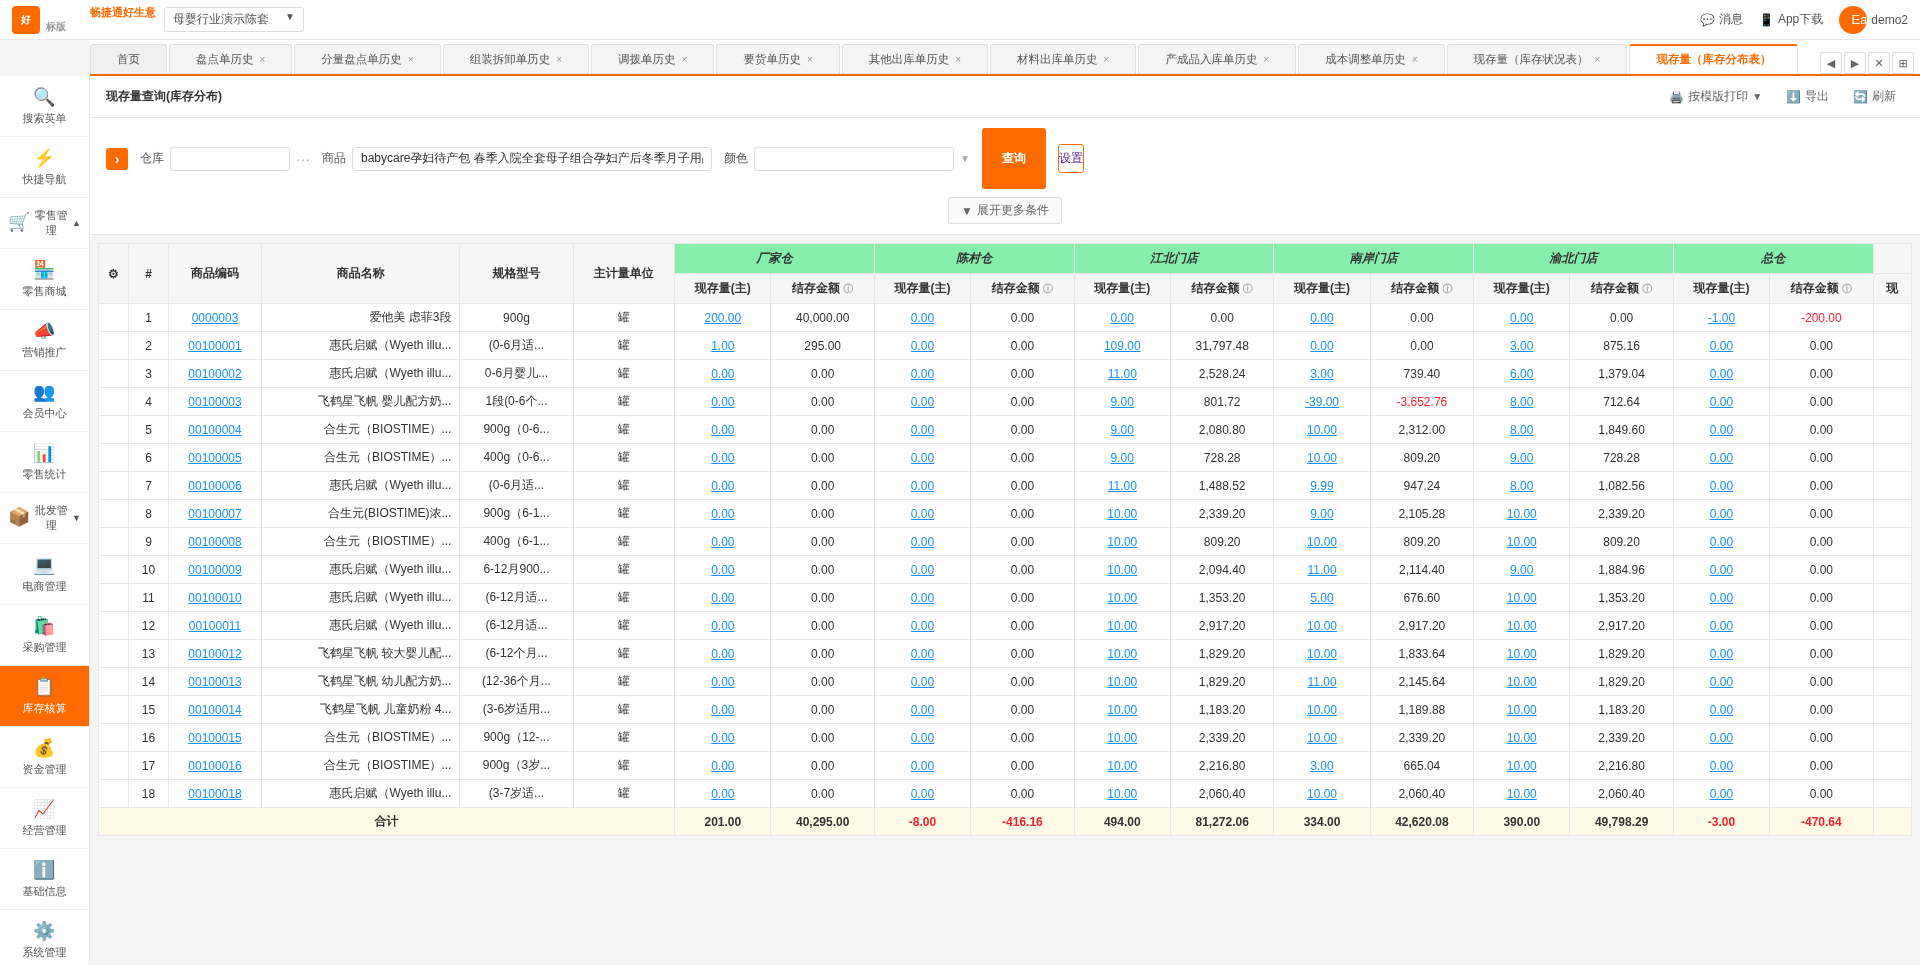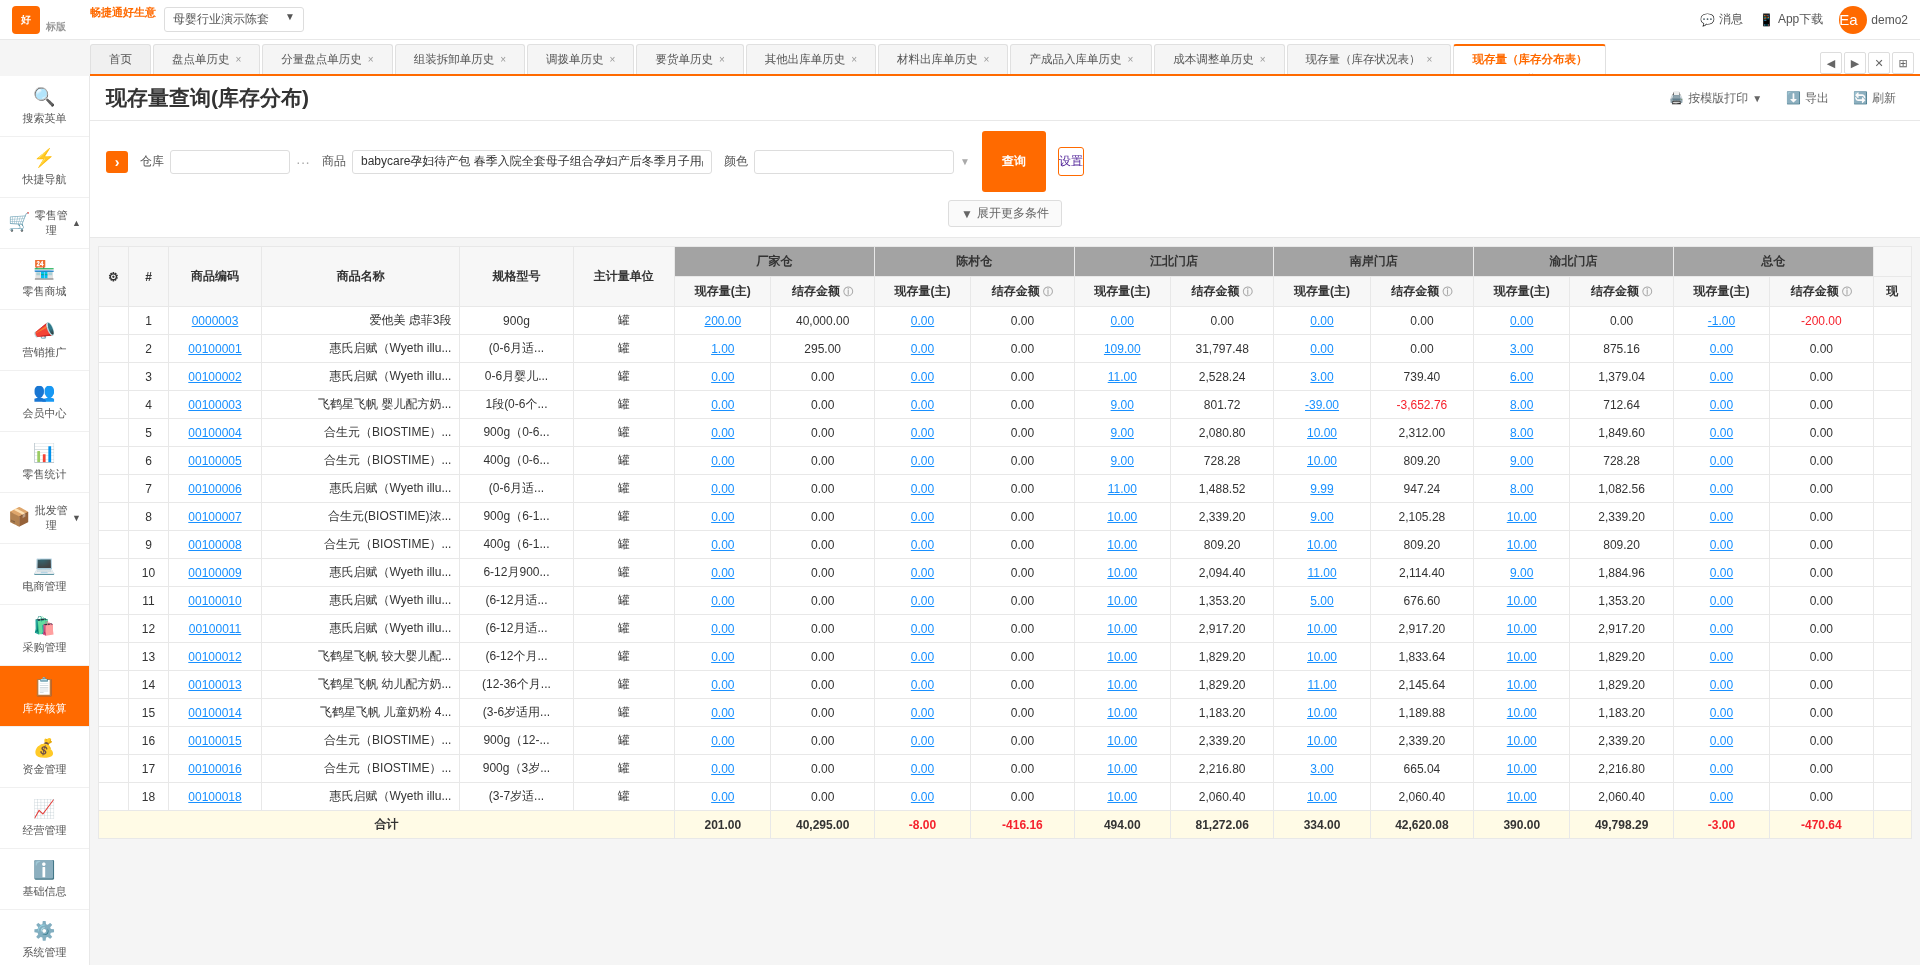--- a/index.html
+++ b/index.html
@@ -17,39 +17,39 @@
       position: fixed;
       top: 0; left: 0; right: 0;
       z-index: 100;
     }
     .top-bar-left { display: flex; align-items: center; gap: 8px; }
     .logo-area { display: flex; align-items: center; gap: 6px; font-size: 13px; font-weight: bold; color: #ff6a00; }
     .logo-icon { width: 28px; height: 28px; background: #ff6a00; border-radius: 4px; display: flex; align-items: center; justify-content: center; color: #fff; font-size: 10px; }
     .store-select { display: flex; gap: 16px; font-size: 12px; color: #555; cursor: pointer; border: 1px solid #ddd; border-radius: 3px; padding: 3px 8px; background: #fff; }
     .top-bar-right { display: flex; align-items: center; gap: 16px; font-size: 12px; color: #555; }
     .top-bar-right-item { display: flex; align-items: center; gap: 4px; cursor: pointer; }
-    .avatar { width: 28px; height: 28px; border-radius: 50%; background: #ff6a00; display: flex; align-items: center; justify-content: flex-start; color: #fff; font-size: 15px; }
+    .avatar { width: 28px; height: 28px; border-radius: 50%; background: #ff6a00; display: flex; align-items: center; justify-content: flex-end; color: #fff; font-size: 13px; }
 
     
     .tab-bar {
       position: fixed;
       top: 40px; left: 90px; right: 0;
       height: 36px;
       background: #fff;
       display: flex;
       align-items: flex-end;
       border-bottom: 2px solid #ff6a00;
       z-index: 99;
       overflow: hidden;
     }
     .tab {
       display: flex;
       align-items: center;
       gap: 4px;
-      padding: 6px 18px;
+      padding: 6px 26px;
       font-size: 11.5px;
       cursor: pointer;
       white-space: nowrap;
       border-top: 1px solid #e0e0e0;
       border-left: 1px solid #e0e0e0;
       border-right: 1px solid #e0e0e0;
       border-radius: 3px 3px 0 0;
       background: #f5f5f5;
       color: #555;
       height: 30px;
@@ -102,21 +102,21 @@
       background: #f5f5f5;
     }
     .page-header {
       display: flex;
       align-items: center;
       justify-content: space-between;
       padding: 8px 16px;
       background: #fff;
       border-bottom: 1px solid #e8e8e8;
     }
-    .page-title { font-size: 21px; font-weight: bold; color: #333; text-align: center; }
+    .page-title { font-size: 12px; font-weight: bold; color: #333; text-align: center; }
     .page-actions { display: flex; align-items: center; gap: 8px; }
     .page-action-btn {
       display: flex; align-items: center; gap: 4px;
       font-size: 12px; color: #666; cursor: pointer;
       padding: 4px 8px; border-radius: 3px;
     }
 
     
     .filter-area {
       background: #fff;
@@ -192,21 +192,22 @@
     .data-table th {
       background: #f7f7f7;
       border: 1px solid #e8e8e8;
       padding: 6px 8px;
       text-align: center;
       font-weight: bold;
       color: #333;
       white-space: nowrap;
     }
     .data-table th.group-header {
-      background: #a3a3a3;
+      background: #86efac;
+      font-style: italic;
     }
     .data-table td {
       border: 1px solid #e8e8e8;
       padding: 5px 8px;
       text-align: center;
       color: #333;
       white-space: nowrap;
     }
     .data-table tr.summary-row td {
       background: #fffbe6;

